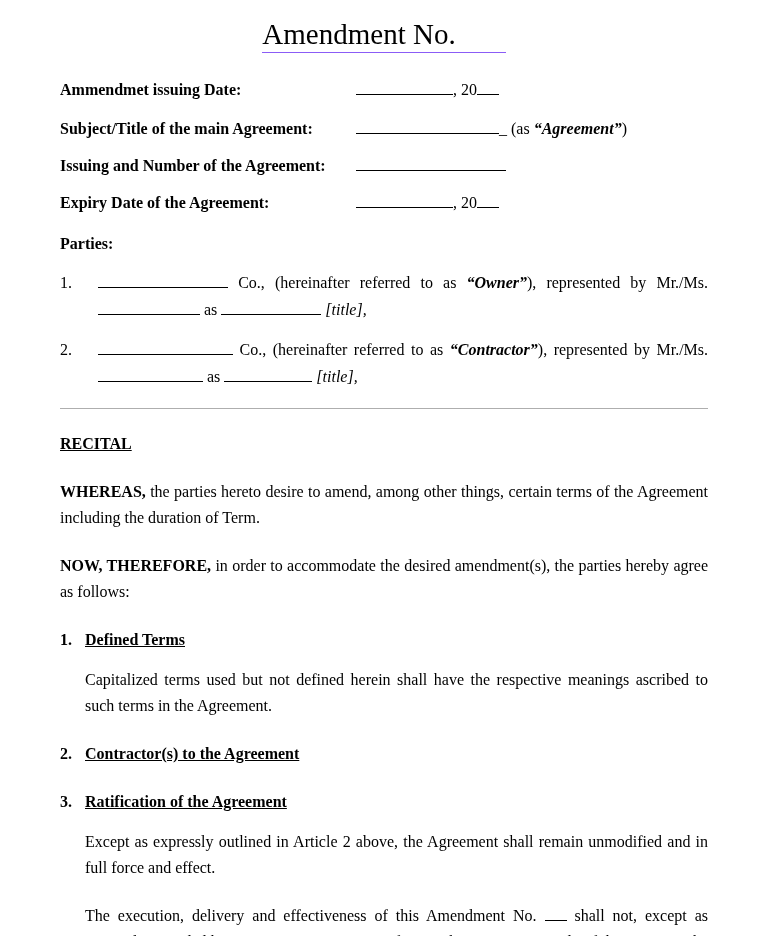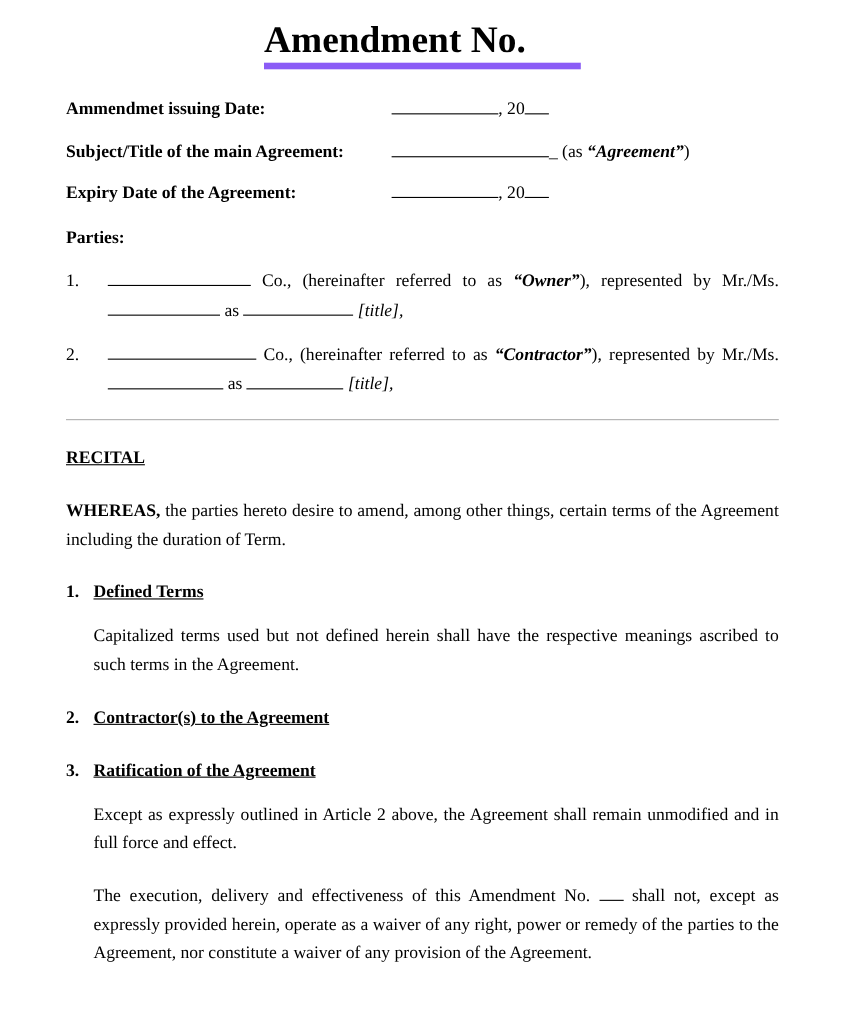--- a/index.html
+++ b/index.html
@@ -11,23 +11,23 @@
     background: #ffffff;
     font-family: "Liberation Serif", "DejaVu Serif", serif;
     font-size: 16px;
     color: #000000;
     overflow: hidden;
   }
   
   .title-wrap { text-align: center; margin-top: 4px; }
   .doc-title {
     display: inline-block;
-    font-size: 34px;
-    font-weight: bold;
-    border-bottom: 6px solid #8b5cf6;
+    font-size: 29px;
+    font-weight: normal;
+    border-bottom: 1px solid #8b5cf6;
     padding-right: 50px;
     padding-bottom: 1px;
   }
   
   .field-row { line-height: 25px; white-space: nowrap; margin-top: 12px; }
   .field-row.first { margin-top: 24px; }
   .field-group { margin-top: 14px; }
   .field-label { display: inline-block; width: 296px; font-weight: bold; }
   
   .blank {
@@ -75,20 +75,23 @@
 
   <div class="field-row first">
     <span class="field-label">Ammendmet issuing Date:</span><span class="blank" style="width:97px"></span><span>, 20</span><span class="blank short"></span>
   </div>
 
   <div class="field-group">
     <div class="field-row">
       <span class="field-label">Subject/Title of the main Agreement:</span><span class="blank" style="width:143px"></span><span>_ (as</span> <span class="bi">“Agreement”</span><span>)</span>
     </div>
     <div class="field-row">
+      <span class="field-label">Issuing and Number of the Agreement:</span><span class="blank" style="width:150px"></span>
+    </div>
+    <div class="field-row">
       <span class="field-label">Expiry Date of the Agreement:</span><span class="blank" style="width:97px"></span><span>, 20</span><span class="blank short"></span>
     </div>
   </div>
 
   <div class="parties-label">Parties:</div>
 
   <div class="party">
     <span class="party-num">1.</span><span class="blank" style="width:130px"></span> <span>Co., (hereinafter referred to as</span> <span class="bi">“Owner”</span><span>), represented by Mr./Ms.</span> <span class="blank" style="width:102px"></span> <span>as</span> <span class="blank" style="width:100px"></span> <span class="placeholder">[title],</span>
   </div>
 
@@ -97,20 +100,23 @@
   </div>
 
   <hr class="divider">
 
   <div class="recital-head">RECITAL</div>
 
   <p class="para">
     <b>WHEREAS,</b> <span>the parties hereto desire to amend, among other things, certain terms of the Agreement including the duration of Term.</span>
   </p>
 
+  <p class="para">
+    <b>NOW, THEREFORE,</b> <span>in order to accommodate the desired amendment(s), the parties hereby agree as follows:</span>
+  </p>
 
   <div class="sec-head">
     <span class="sec-num">1.</span><span class="sec-title">Defined Terms</span>
   </div>
   <p class="sec-para">Capitalized terms used but not defined herein shall have the respective meanings ascribed to such terms in the Agreement.</p>
 
   <div class="sec-head">
     <span class="sec-num">2.</span><span class="sec-title">Contractor(s) to the Agreement</span>
   </div>
 

